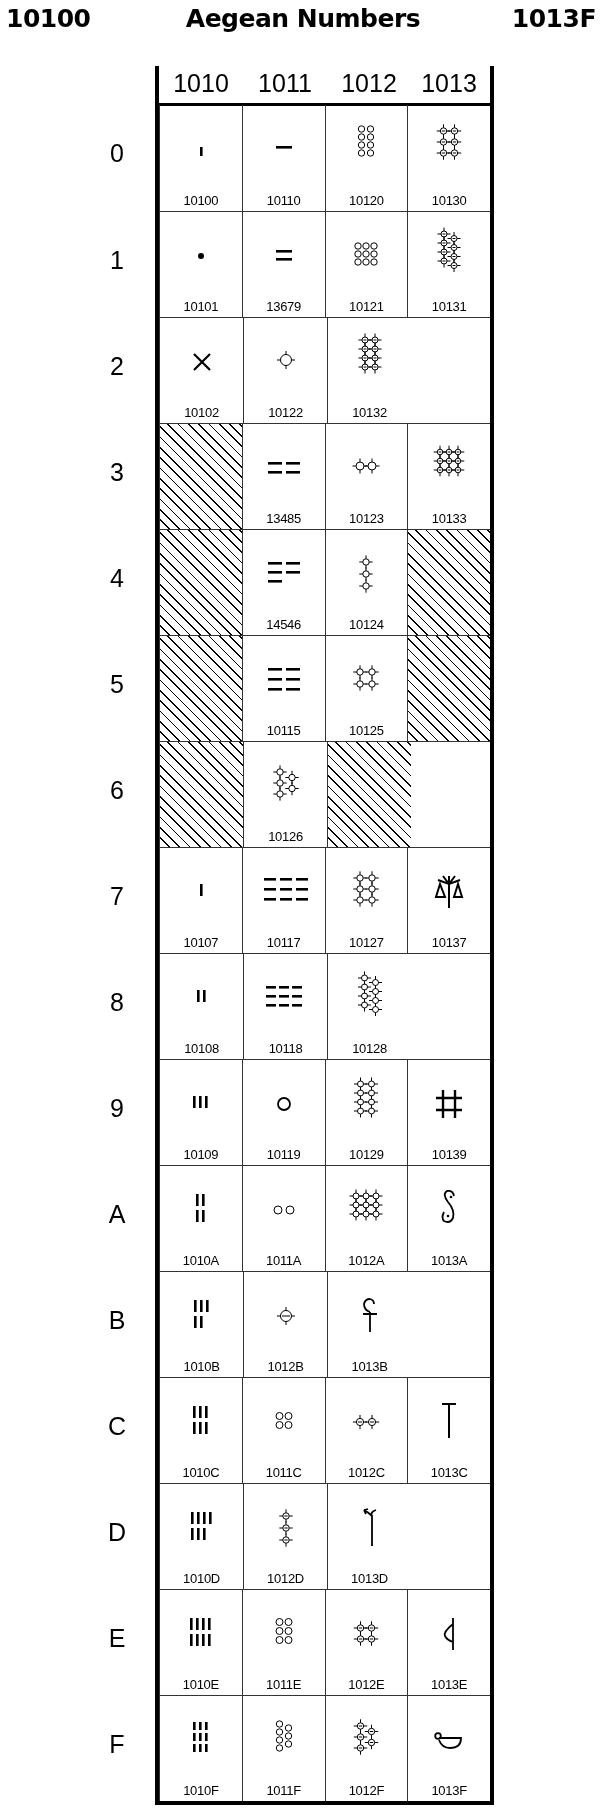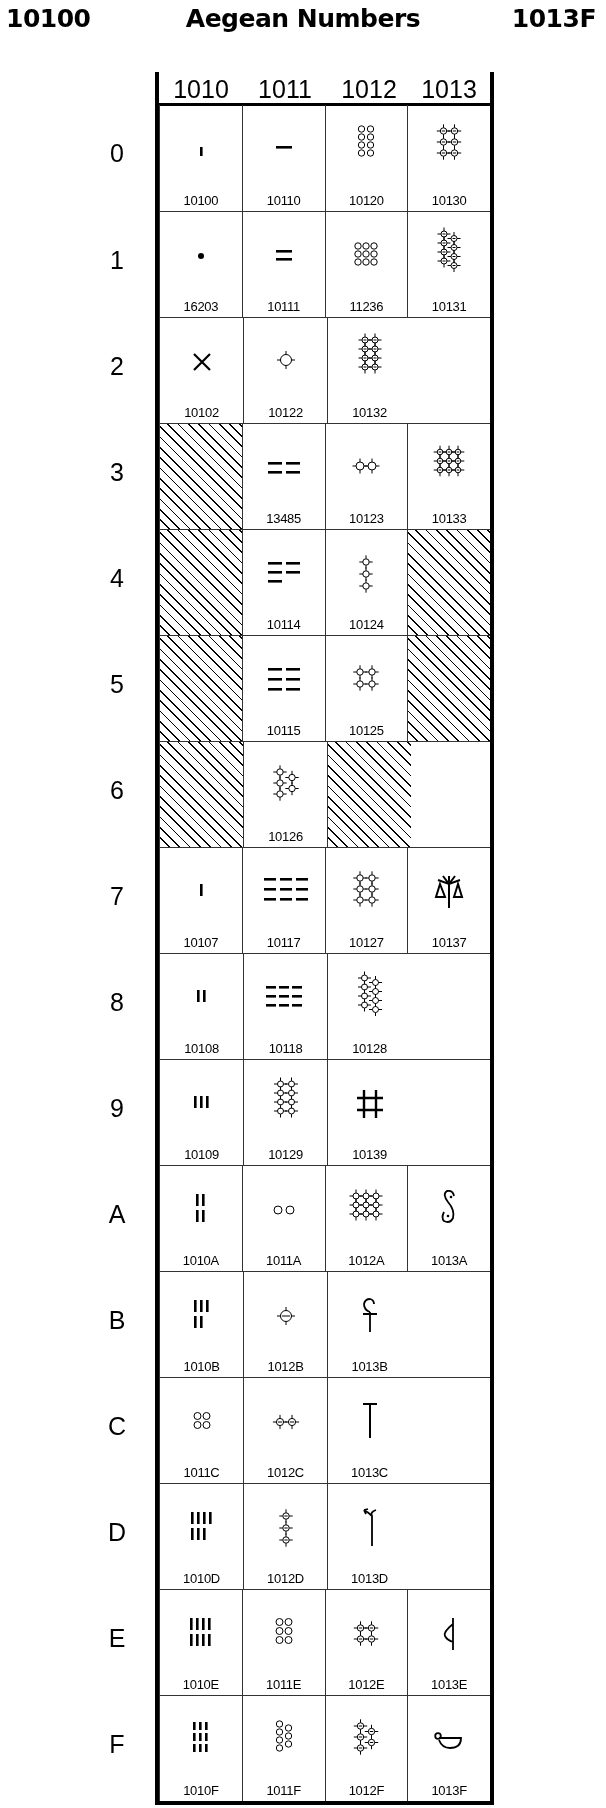--- a/index.html
+++ b/index.html
@@ -2,21 +2,21 @@
 <html><head>
 <meta charset="utf-8">
 <style>
   html,body{margin:0;padding:0;background:#fff;}
   body{width:606px;height:1808px;position:relative;overflow:hidden;font-family:"Liberation Sans",sans-serif;color:#000;}
   .hdr{position:absolute;top:4px;font-family:"DejaVu Sans",sans-serif;font-weight:bold;font-size:25px;letter-spacing:-0.5px;}
   #hdr-left{left:6px;}
   #hdr-center{left:0;width:606px;text-align:center;}
   #hdr-right{right:10px;}
   #chart{position:absolute;left:155px;top:62px;width:339px;}
-  .colhead{position:absolute;top:10px;height:42px;width:339px;border-left:4px solid #000;border-right:4px solid #000;box-sizing:border-box;}
+  .colhead{position:absolute;top:4px;height:42px;width:339px;border-left:4px solid #000;border-right:4px solid #000;box-sizing:border-box;}
   .colhead span{position:absolute;top:3px;width:84px;text-align:center;font-size:25px;}
   .headline{position:absolute;top:41px;left:0;width:339px;height:3px;background:#000;}
   .grid{position:absolute;top:43px;left:0;width:339px;border-left:4px solid #000;border-right:4px solid #000;border-bottom:4px solid #000;box-sizing:border-box;}
   .row{display:flex;height:106px;border-top:1px solid #333;box-sizing:border-box;}
   .row:first-child{border-top:none;}
   .cell{position:relative;width:84px;height:100%;border-left:1px solid #333;box-sizing:border-box;}
   .cell:first-child{border-left:none;width:83px;}
   .cell .code{position:absolute;left:0;right:0;bottom:3px;text-align:center;font-size:13px;letter-spacing:-0.3px;}
   .cell svg{position:absolute;left:50%;top:14px;transform:translateX(-50%);}
   .cell.hatch{background:repeating-linear-gradient(45deg,#fff 0,#fff 6px,#000 6px,#000 7.3px);}
@@ -88,42 +88,42 @@
           </svg>
           <div class="code">10130</div>
         </div>
       </div>
       <div class="row" style="position: relative;">
         <div class="rowlabel" style="top: 34px;">1</div>
         <div class="cell">
           <svg width="60" height="58" viewBox="0 0 60 58">
             <circle cx="30" cy="30" r="3" fill="#000"></circle>
           </svg>
-          <div class="code">16203</div>
+          <div class="code">10101</div>
         </div>
         <div class="cell">
           <svg width="60" height="58" viewBox="0 0 60 58">
             <rect x="22" y="24" width="16" height="2.6" fill="#000"></rect>
             <rect x="22" y="32" width="16" height="2.6" fill="#000"></rect>
           </svg>
-          <div class="code">10111</div>
+          <div class="code">13679</div>
         </div>
         <div class="cell">
           <svg width="60" height="58" viewBox="0 0 60 58">
             <circle cx="22" cy="20" r="3.2" fill="none" stroke="#000" stroke-width="1"></circle>
             <circle cx="30" cy="20" r="3.2" fill="none" stroke="#000" stroke-width="1"></circle>
             <circle cx="38" cy="20" r="3.2" fill="none" stroke="#000" stroke-width="1"></circle>
             <circle cx="22" cy="28" r="3.2" fill="none" stroke="#000" stroke-width="1"></circle>
             <circle cx="30" cy="28" r="3.2" fill="none" stroke="#000" stroke-width="1"></circle>
             <circle cx="38" cy="28" r="3.2" fill="none" stroke="#000" stroke-width="1"></circle>
             <circle cx="22" cy="36" r="3.2" fill="none" stroke="#000" stroke-width="1"></circle>
             <circle cx="30" cy="36" r="3.2" fill="none" stroke="#000" stroke-width="1"></circle>
             <circle cx="38" cy="36" r="3.2" fill="none" stroke="#000" stroke-width="1"></circle>
           </svg>
-          <div class="code">11236</div>
+          <div class="code">10121</div>
         </div>
         <div class="cell">
           <svg width="60" height="58" viewBox="0 0 60 58">
             <circle cx="25" cy="8" r="3" fill="none" stroke="#000" stroke-width="1"></circle>
             <path d="M25 5 V1.5 M25 11 V14.5 M22 8 H18.5 M28 8 H31.5" stroke="#000" stroke-width="1"></path>
             <path d="M23.5 8 H26.5" stroke="#000" stroke-width="1"></path>
             <circle cx="35" cy="12.5" r="3" fill="none" stroke="#000" stroke-width="1"></circle>
             <path d="M35 9.5 V6 M35 15.5 V19 M32 12.5 H28.5 M38 12.5 H41.5" stroke="#000" stroke-width="1"></path>
             <path d="M33.5 12.5 H36.5" stroke="#000" stroke-width="1"></path>
             <circle cx="25" cy="17" r="3" fill="none" stroke="#000" stroke-width="1"></circle>
@@ -251,21 +251,21 @@
         <div class="rowlabel" style="top: 34px;">4</div>
         <div class="cell hatch"></div>
         <div class="cell">
           <svg width="60" height="58" viewBox="0 0 60 58">
             <rect x="14" y="18" width="14" height="2.6" fill="#000"></rect>
             <rect x="14" y="27" width="14" height="2.6" fill="#000"></rect>
             <rect x="14" y="36" width="14" height="2.6" fill="#000"></rect>
             <rect x="32" y="18" width="14" height="2.6" fill="#000"></rect>
             <rect x="32" y="27" width="14" height="2.6" fill="#000"></rect>
           </svg>
-          <div class="code">10114</div>
+          <div class="code">14546</div>
         </div>
         <div class="cell">
           <svg width="60" height="58" viewBox="0 0 60 58">
             <circle cx="30" cy="18" r="3.2" fill="none" stroke="#000" stroke-width="1"></circle>
             <path d="M30 14.8 V11.3 M30 21.2 V24.7 M26.8 18 H23.3 M33.2 18 H36.7" stroke="#000" stroke-width="1"></path>
             <circle cx="30" cy="30" r="3.2" fill="none" stroke="#000" stroke-width="1"></circle>
             <path d="M30 26.8 V23.3 M30 33.2 V36.7 M26.8 30 H23.3 M33.2 30 H36.7" stroke="#000" stroke-width="1"></path>
             <circle cx="30" cy="42" r="3.2" fill="none" stroke="#000" stroke-width="1"></circle>
             <path d="M30 38.8 V35.3 M30 45.2 V48.7 M26.8 42 H23.3 M33.2 42 H36.7" stroke="#000" stroke-width="1"></path>
           </svg>
@@ -415,20 +415,26 @@
       </div>
       <div class="row" style="position: relative;">
         <div class="rowlabel" style="top: 34px;">9</div>
         <div class="cell">
           <svg width="60" height="58" viewBox="0 0 60 58">
             <rect x="22" y="22" width="2.6" height="12" fill="#000"></rect>
             <rect x="28" y="22" width="2.6" height="12" fill="#000"></rect>
             <rect x="34" y="22" width="2.6" height="12" fill="#000"></rect>
           </svg>
           <div class="code">10109</div>
+        </div>
+        <div class="cell">
+          <svg width="60" height="58" viewBox="0 0 60 58">
+            <circle cx="30" cy="30" r="6" fill="none" stroke="#000" stroke-width="1.8"></circle>
+          </svg>
+          <div class="code">10119</div>
         </div>
         <div class="cell">
           <svg width="60" height="58" viewBox="0 0 60 58">
             <circle cx="24.5" cy="10" r="3" fill="none" stroke="#000" stroke-width="1"></circle>
             <path d="M24.5 7 V3.5 M24.5 13 V16.5 M21.5 10 H18 M27.5 10 H31" stroke="#000" stroke-width="1"></path>
             <circle cx="35.5" cy="10" r="3" fill="none" stroke="#000" stroke-width="1"></circle>
             <path d="M35.5 7 V3.5 M35.5 13 V16.5 M32.5 10 H29 M38.5 10 H42" stroke="#000" stroke-width="1"></path>
             <circle cx="24.5" cy="19" r="3" fill="none" stroke="#000" stroke-width="1"></circle>
             <path d="M24.5 16 V12.5 M24.5 22 V25.5 M21.5 19 H18 M27.5 19 H31" stroke="#000" stroke-width="1"></path>
             <circle cx="35.5" cy="19" r="3" fill="none" stroke="#000" stroke-width="1"></circle>
@@ -525,20 +531,31 @@
           <svg width="60" height="58" viewBox="0 0 60 58">
             <path d="M30 46 V26 M23 28 H37 M30 26 Q24 24 24 18 Q25 13 30 13 Q34 14 34 18" fill="none" stroke="#000" stroke-width="1.8"></path>
           </svg>
           <div class="code">1013B</div>
         </div>
       </div>
       <div class="row" style="position: relative;">
         <div class="rowlabel" style="top: 34px;">C</div>
         <div class="cell">
           <svg width="60" height="58" viewBox="0 0 60 58">
+            <rect x="22" y="14" width="2.6" height="12" fill="#000"></rect>
+            <rect x="28" y="14" width="2.6" height="12" fill="#000"></rect>
+            <rect x="34" y="14" width="2.6" height="12" fill="#000"></rect>
+            <rect x="22" y="30" width="2.6" height="12" fill="#000"></rect>
+            <rect x="28" y="30" width="2.6" height="12" fill="#000"></rect>
+            <rect x="34" y="30" width="2.6" height="12" fill="#000"></rect>
+          </svg>
+          <div class="code">1010C</div>
+        </div>
+        <div class="cell">
+          <svg width="60" height="58" viewBox="0 0 60 58">
             <circle cx="25.5" cy="24" r="3.5" fill="none" stroke="#000" stroke-width="1"></circle>
             <circle cx="34.5" cy="24" r="3.5" fill="none" stroke="#000" stroke-width="1"></circle>
             <circle cx="25.5" cy="33" r="3.5" fill="none" stroke="#000" stroke-width="1"></circle>
             <circle cx="34.5" cy="33" r="3.5" fill="none" stroke="#000" stroke-width="1"></circle>
           </svg>
           <div class="code">1011C</div>
         </div>
         <div class="cell">
           <svg width="60" height="58" viewBox="0 0 60 58">
             <circle cx="24" cy="30" r="3.6" fill="none" stroke="#000" stroke-width="1"></circle>

